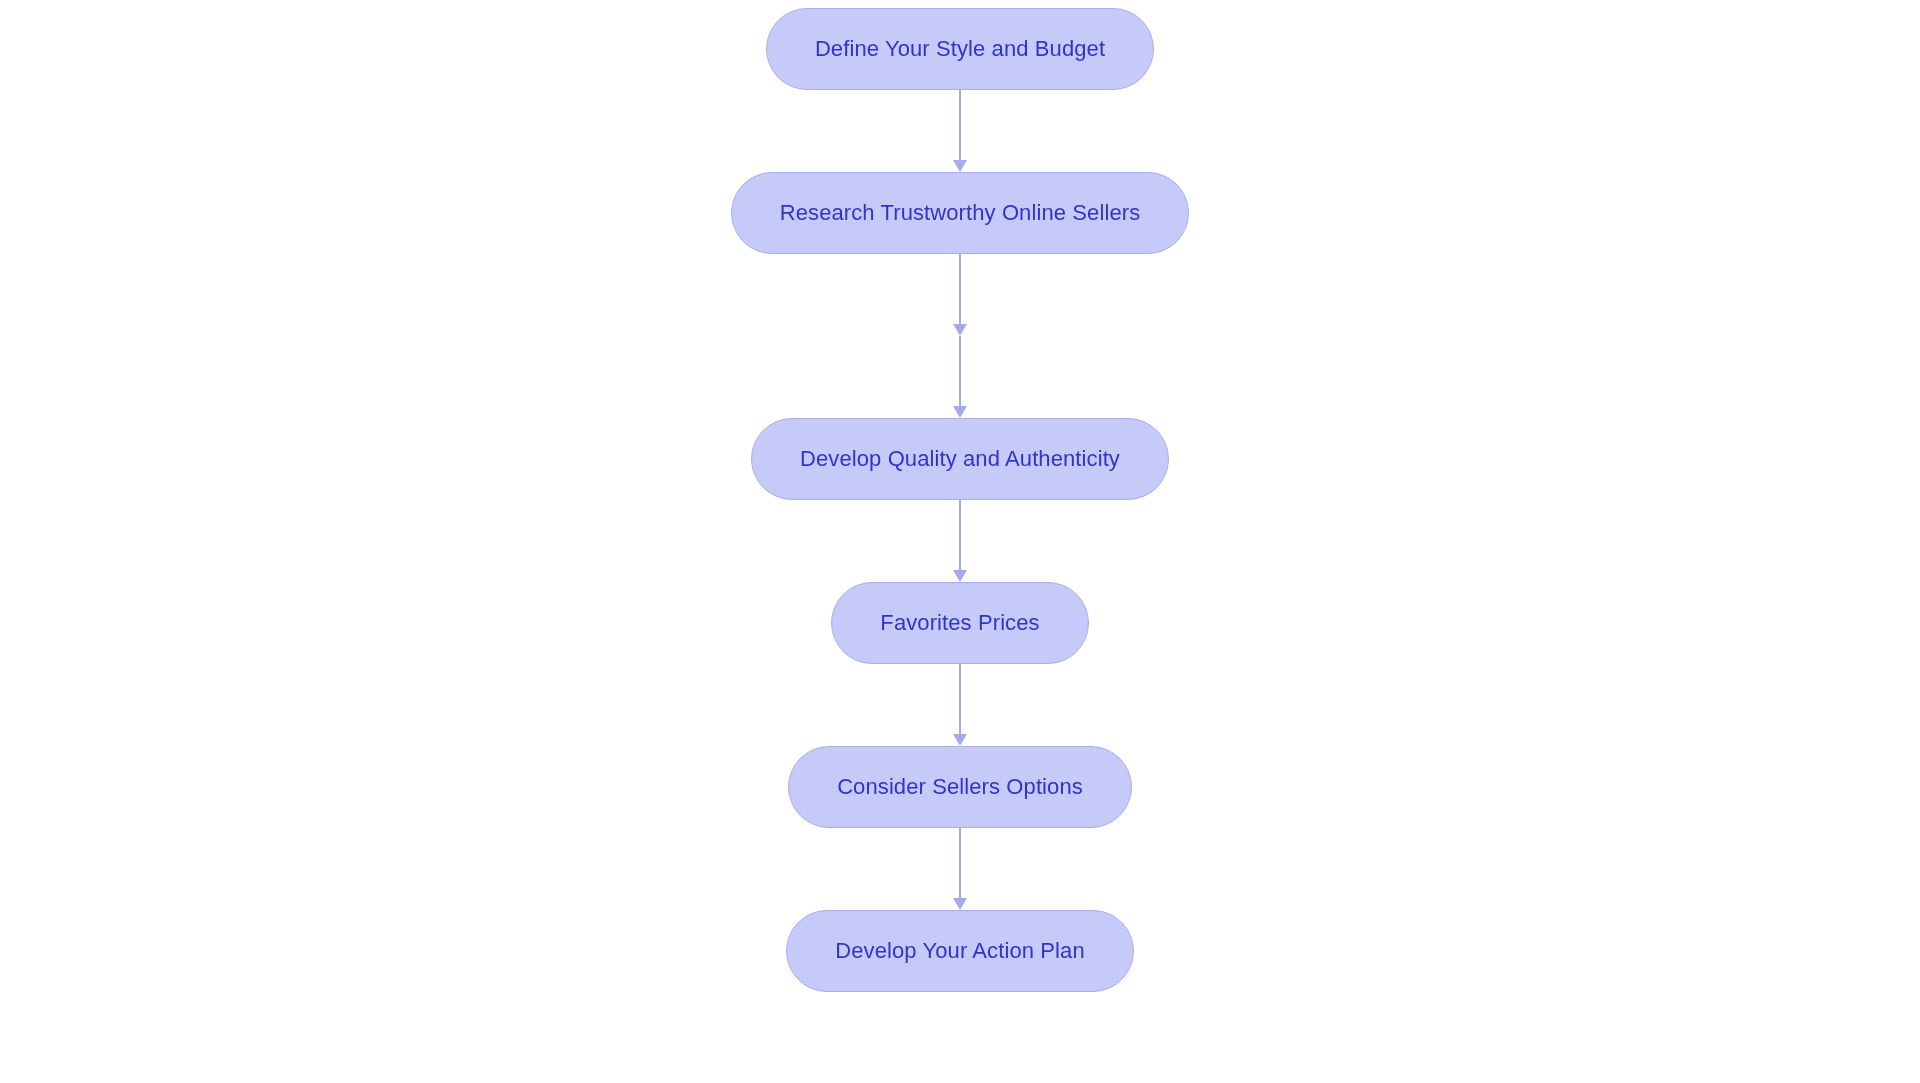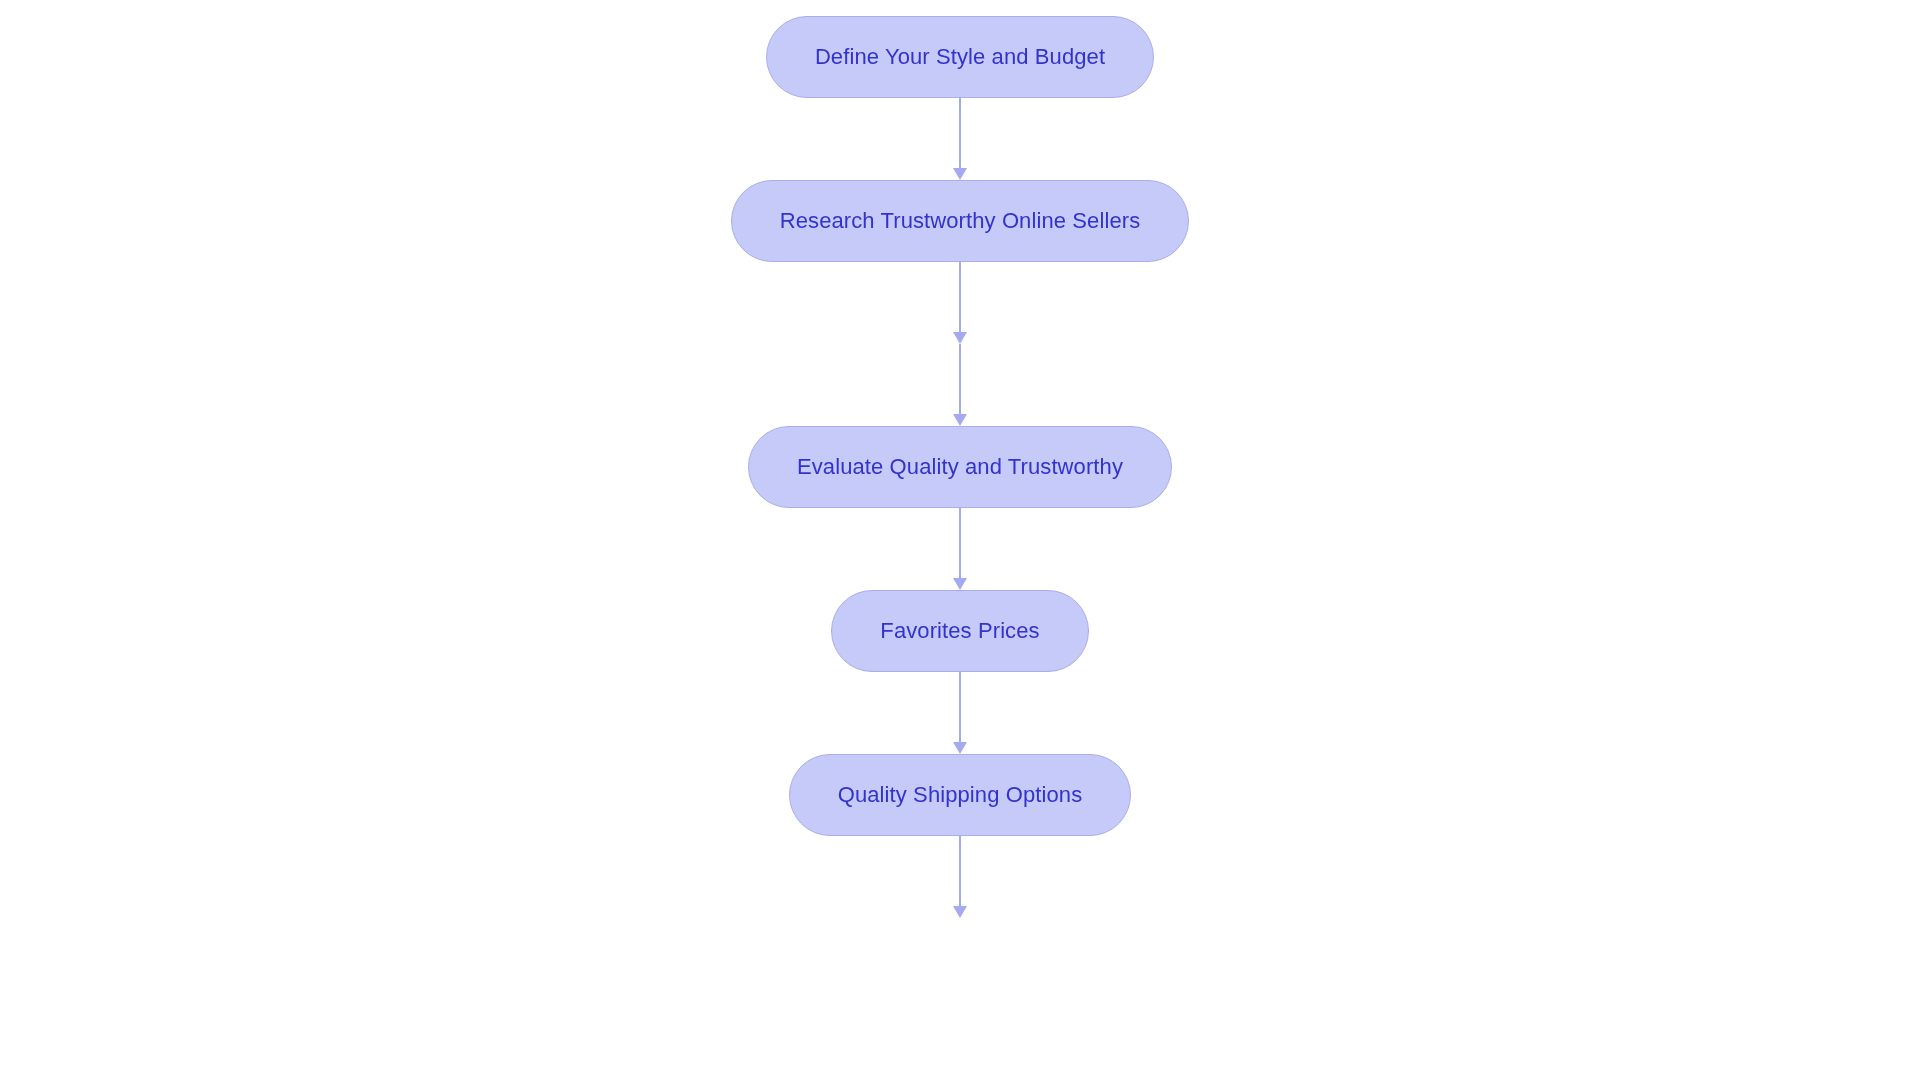--- a/index.html
+++ b/index.html
@@ -26,21 +26,21 @@
   .chain {
     position: absolute;
     left: 0;
     top: 0;
     width: 1920px;
     height: 1083px;
     display: flex;
     flex-direction: column;
     align-items: center;
     justify-content: flex-start;
-    padding-top: 16px;
+    padding-top: 8px;
     box-sizing: border-box;
   }
 
   
   .node {
     position: relative;
     height: 82px;
     box-sizing: border-box;
     display: flex;
     align-items: center;
@@ -114,41 +114,44 @@
       <span class="arrowhead"></span>
     </div>
 
 
     <div class="connector">
       <span class="line"></span>
       <span class="arrowhead"></span>
     </div>
 
     <div class="node">
-      <span class="node-label">Evaluate Quality and Trustworthy</span>
+      <span class="node-label">Develop Quality and Authenticity</span>
     </div>
 
     <div class="connector">
       <span class="line"></span>
       <span class="arrowhead"></span>
     </div>
 
     <div class="node">
       <span class="node-label">Favorites Prices</span>
     </div>
 
     <div class="connector">
       <span class="line"></span>
       <span class="arrowhead"></span>
     </div>
 
     <div class="node">
-      <span class="node-label">Quality Shipping Options</span>
+      <span class="node-label">Consider Sellers Options</span>
     </div>
 
     <div class="connector">
       <span class="line"></span>
       <span class="arrowhead"></span>
     </div>
 
+    <div class="node">
+      <span class="node-label">Develop Your Action Plan</span>
+    </div>
 
   </div>
 </div>
 
 </body></html>

